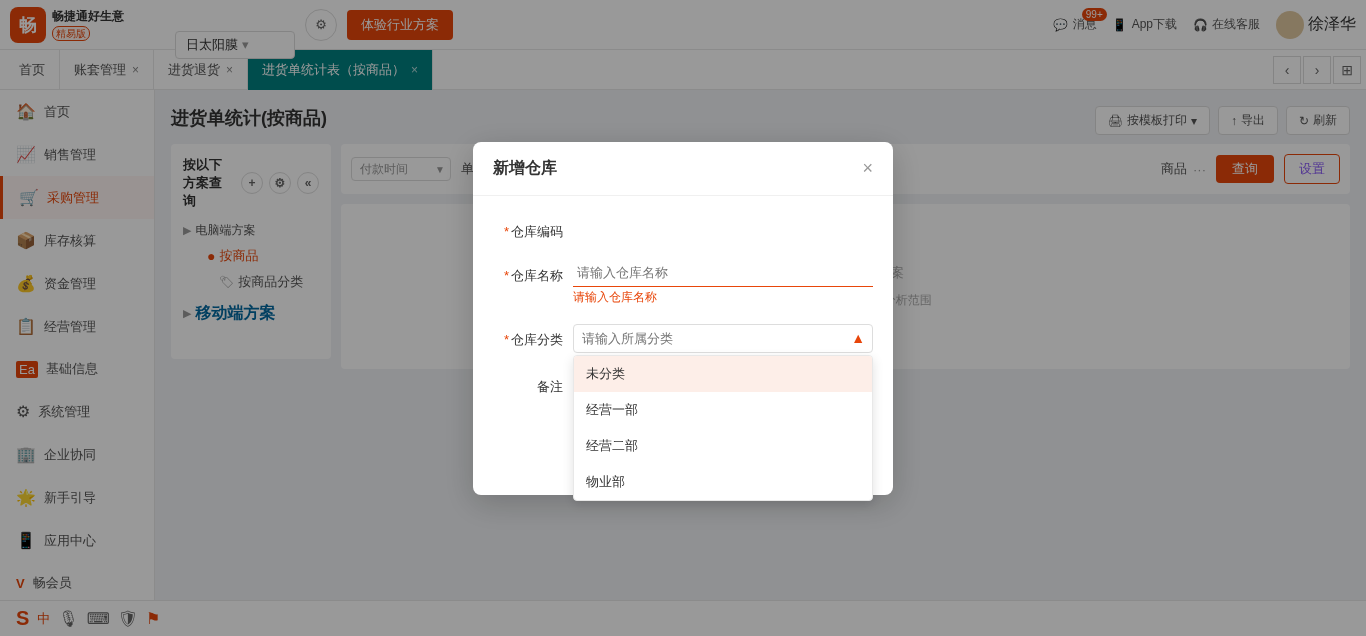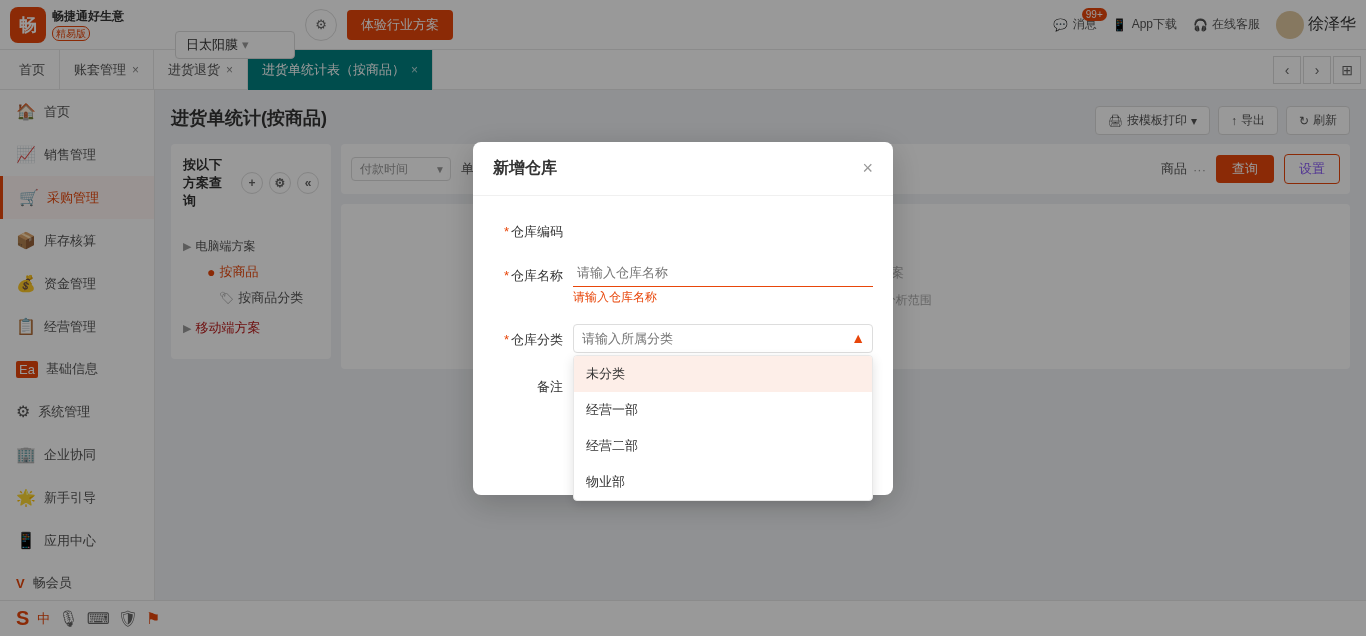--- a/index.html
+++ b/index.html
@@ -101,21 +101,21 @@
       flex: 1; overflow: auto; padding: 16px;
       position: relative; background: #f0f2f5;
     }
 
     .page-title { font-size: 18px; font-weight: bold; color: #333; margin-bottom: 14px; }
 
     .query-panel {
       background: #fff; border-radius: 4px; padding: 12px; margin-bottom: 10px;
     }
     .query-panel-header {
-      display: flex; align-items: center; gap: 8px; margin-bottom: 24px; font-weight: bold;
+      display: flex; align-items: center; gap: 8px; margin-bottom: 8px; font-weight: bold;
     }
     .query-panel-actions { display: flex; gap: 6px; }
     .btn-circle {
       width: 22px; height: 22px; border-radius: 50%; border: 1px solid #ddd;
       display: flex; align-items: center; justify-content: center; cursor: pointer;
       font-size: 12px; background: #fff; color: #666;
     }
 
     .tree-item { padding: 4px 8px 4px 16px; cursor: pointer; font-size: 13px; color: #555; }
     .tree-item.active { color: #e8460a; }
@@ -371,21 +371,21 @@
           <span style="color:#e8460a;font-size:14px;">●</span>
           <span>按商品</span>
         </div>
         <div class="tree-item tree-item-indent" style="display:flex;align-items:center;gap:4px;padding-left:36px;">
           <span style="color:#999;font-size:12px;">🏷</span>
           <span>按商品分类</span>
         </div>
 
         <div style="display:flex;align-items:center;gap:4px;padding:8px 0 4px 0;">
           <span style="color:#999;font-size:11px;">▶</span>
-          <span style="font-size:13px;color:#b91c1c;">移动端方案</span>
+          <span style="font-size:16px;color:#0369a1;font-weight:bold;">移动端方案</span>
         </div>
       </div>
 
       <div style="flex:1;">
 
         <div style="background:#fff;border-radius:4px;padding:10px;margin-bottom:10px;display:flex;gap:10px;align-items:center;">
           <div class="select-wrap">
             <select class="status-select">
               <option>付款时间</option>
             </select>

